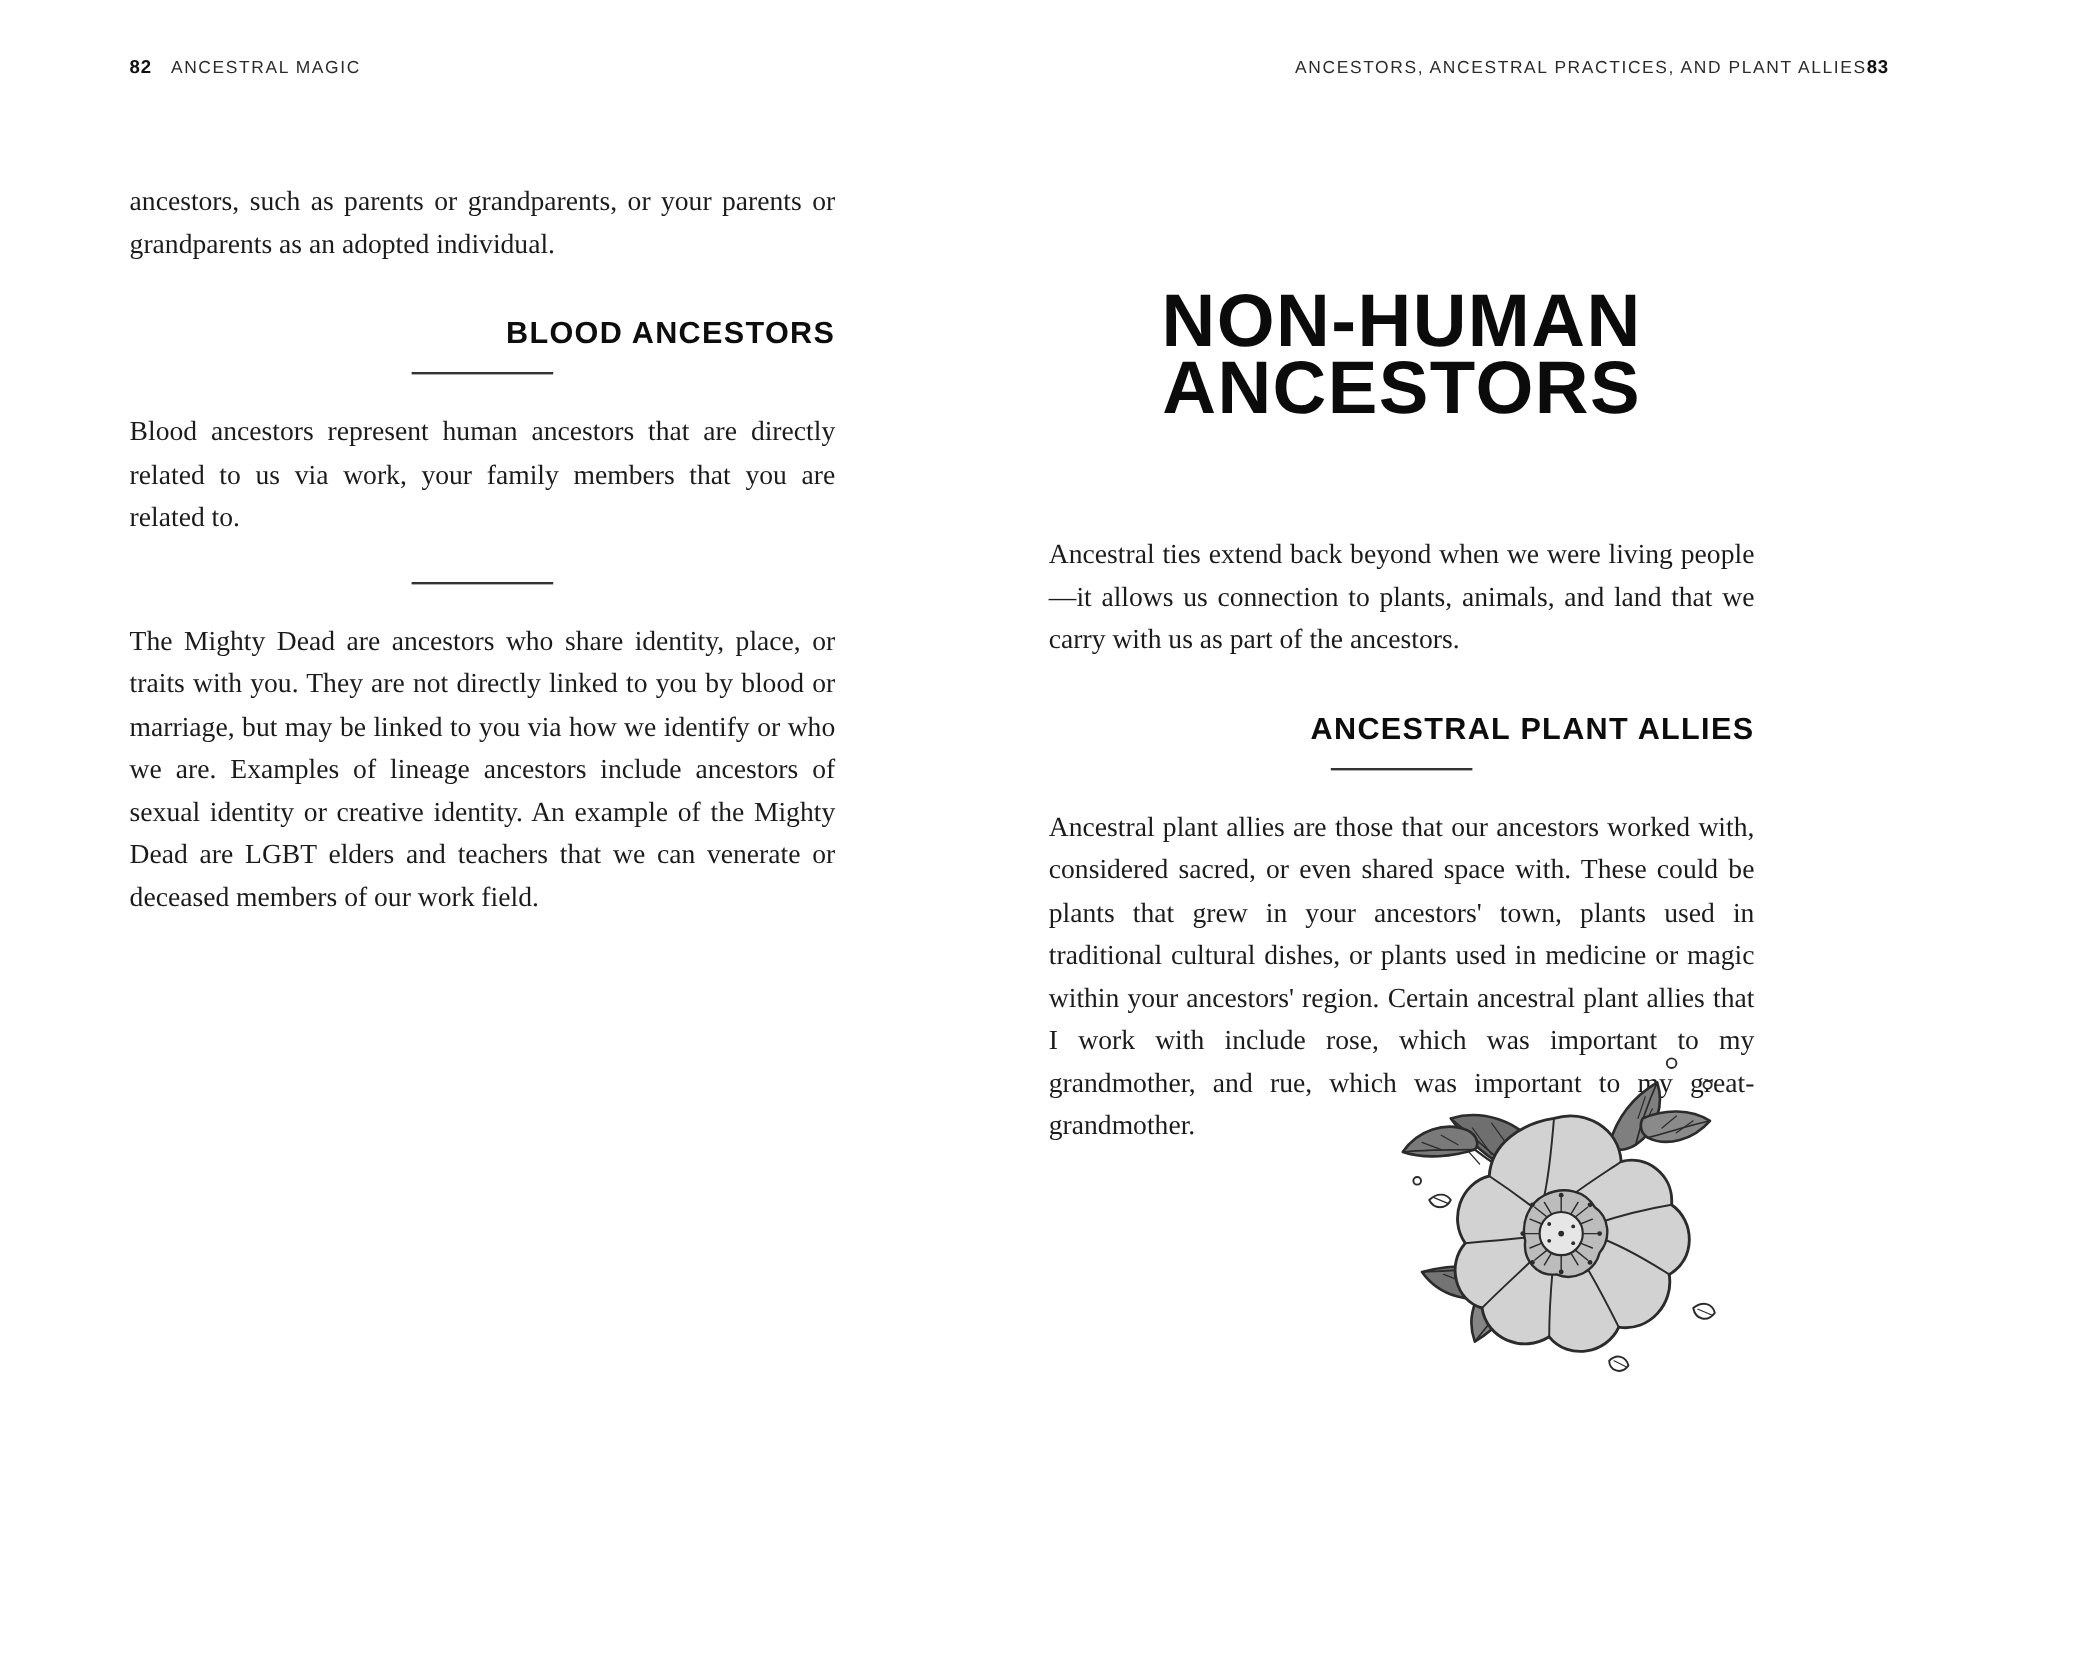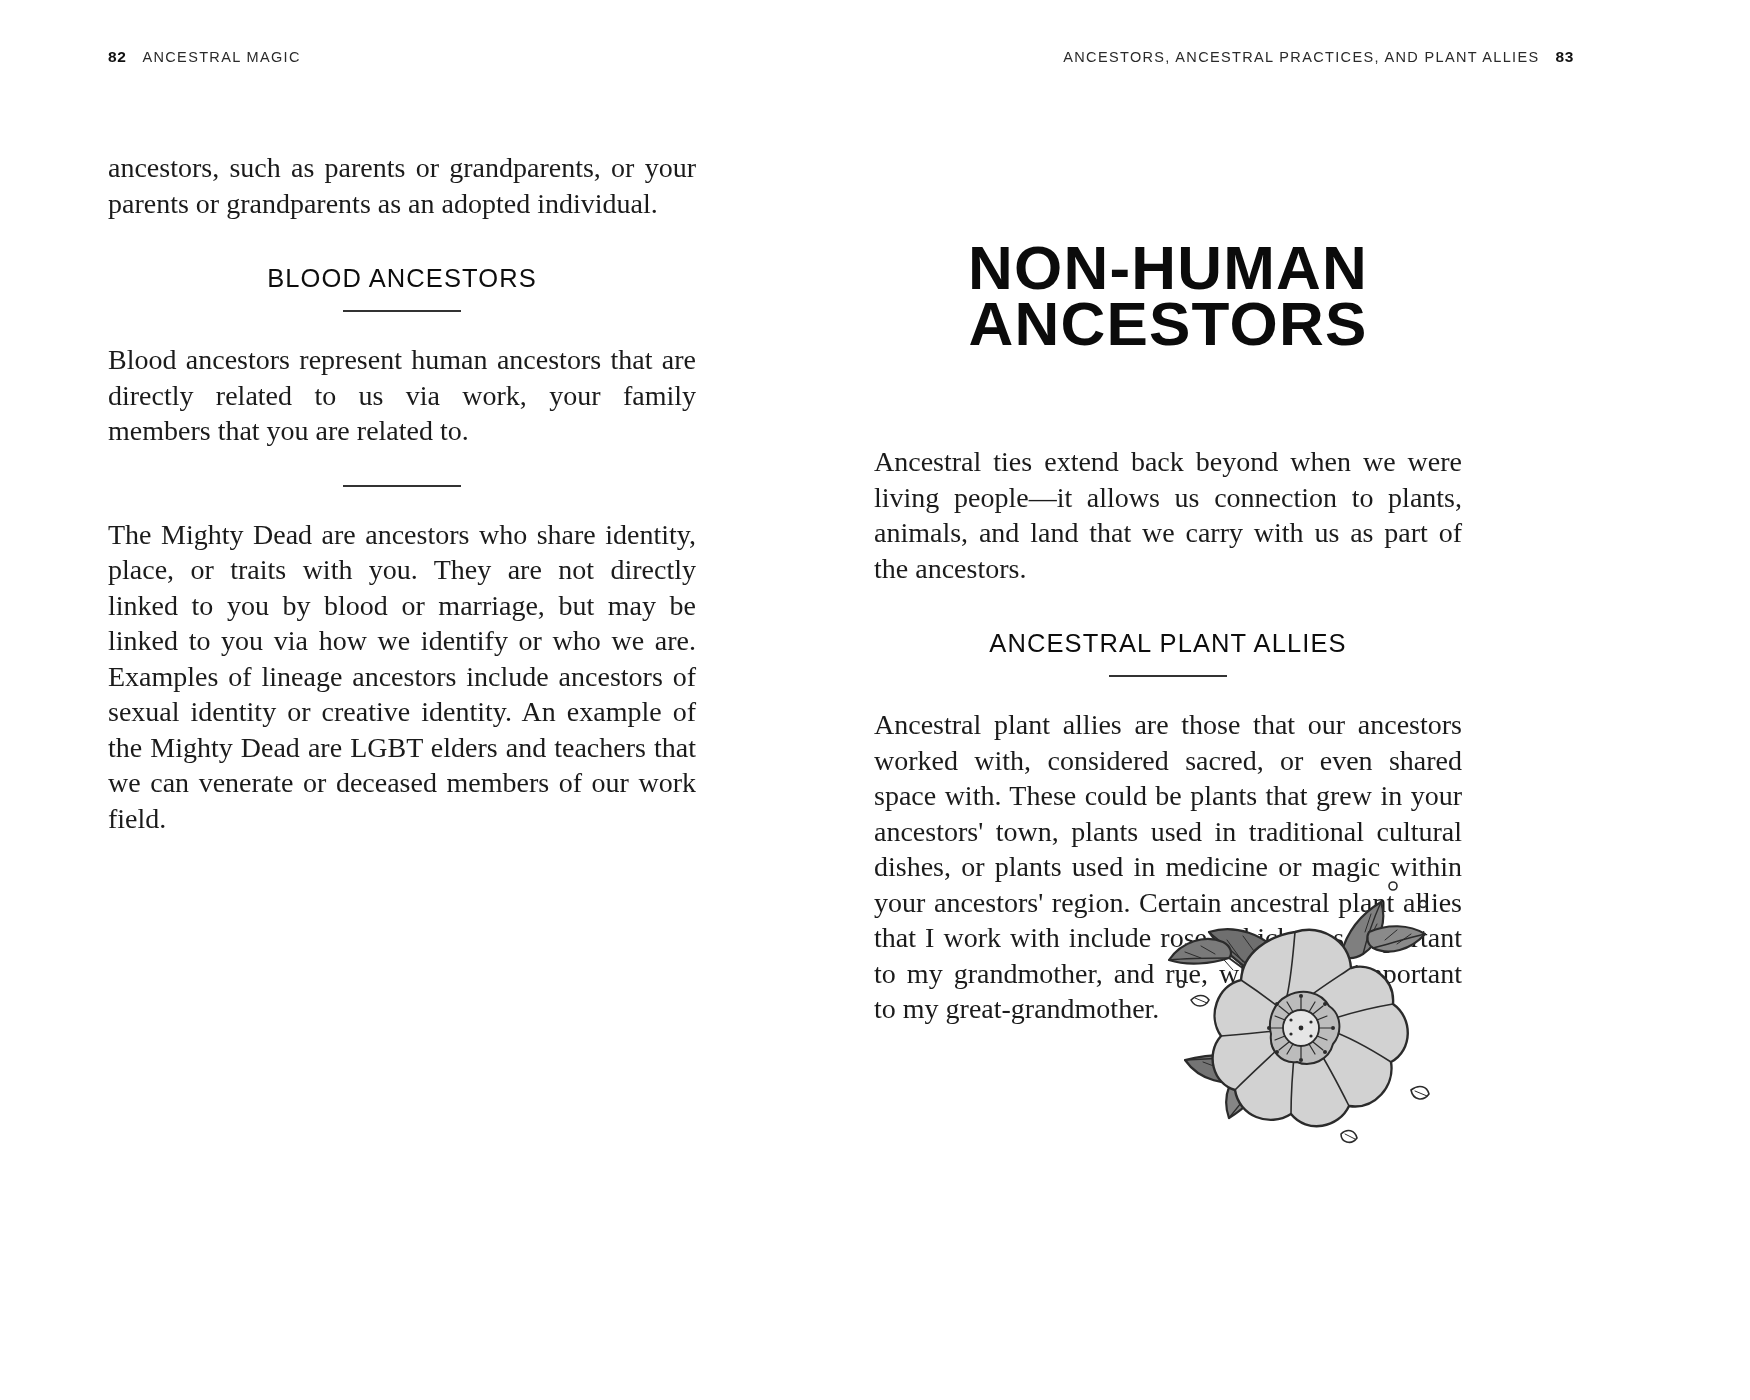--- a/index.html
+++ b/index.html
@@ -31,49 +31,49 @@
   }
   .running-head.left  { left: 108px; }
   .running-head.right { right: 112px; }
   .folio {
     font-weight: bold;
     font-size: 15.5px;
     letter-spacing: 0.6px;
     color: #111;
   }
   .running-head.left .folio  { margin-right: 16px; }
-  .running-head.right .folio { margin-left: 16px; }
+  .running-head.right .folio { }
 
   
   .col {
     position: absolute;
     top: 150px;
     width: 588px;
   }
   .col-left  { left: 108px; }
   .col-right { left: 874px; }
 
   
   p.body {
     margin: 0;
     text-align: justify;
     text-justify: inter-word;
-    font-size: 28px;
+    font-size: 23px;
     line-height: 35.5px;
     color: #1b1b1b;
     hyphens: none;
   }
   p.body.last-ragged { text-align-last: left; }
 
   
   .section-heading {
     margin: 0;
-    text-align: center;
+    text-align: right;
     font-family: "Liberation Sans", sans-serif;
-    font-weight: normal;
+    font-weight: bold;
     font-size: 25.5px;
     letter-spacing: 1.1px;
     line-height: 34px;
     color: #0d0d0d;
   }
   .heading-rule {
     width: 118px;
     height: 0;
     margin: 15px auto 0 auto;
     border-top: 2px solid #333;

